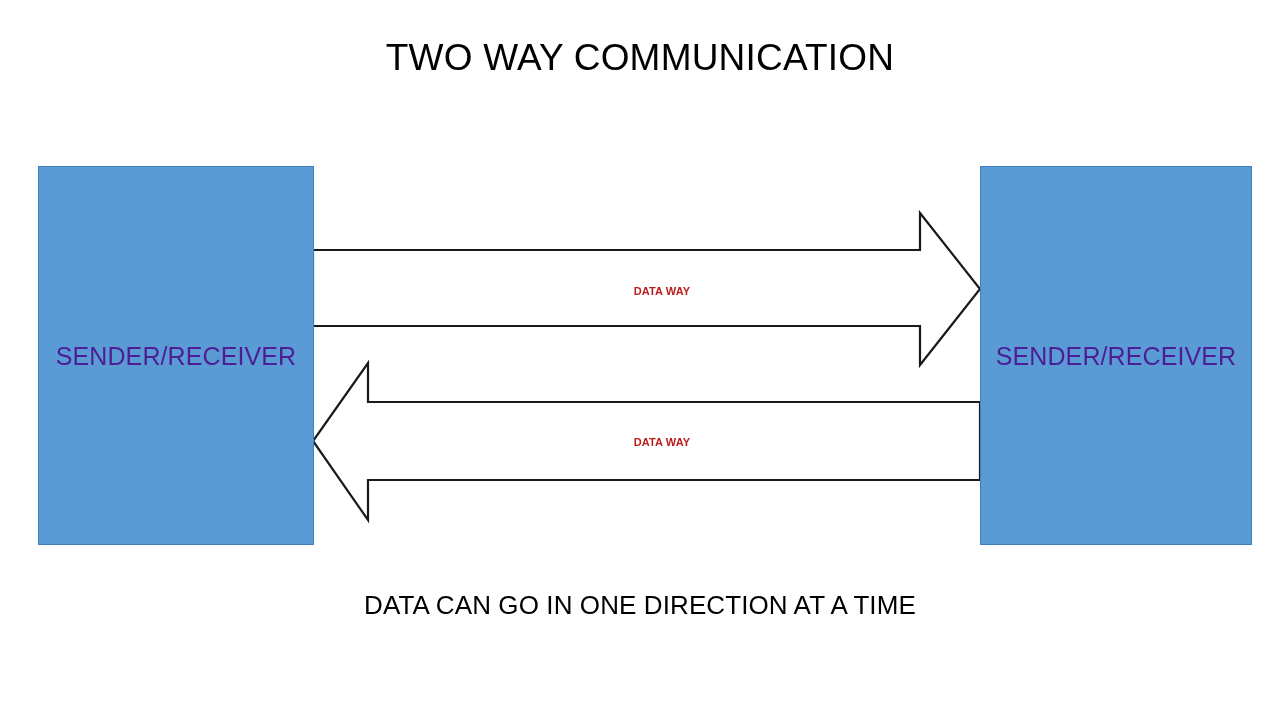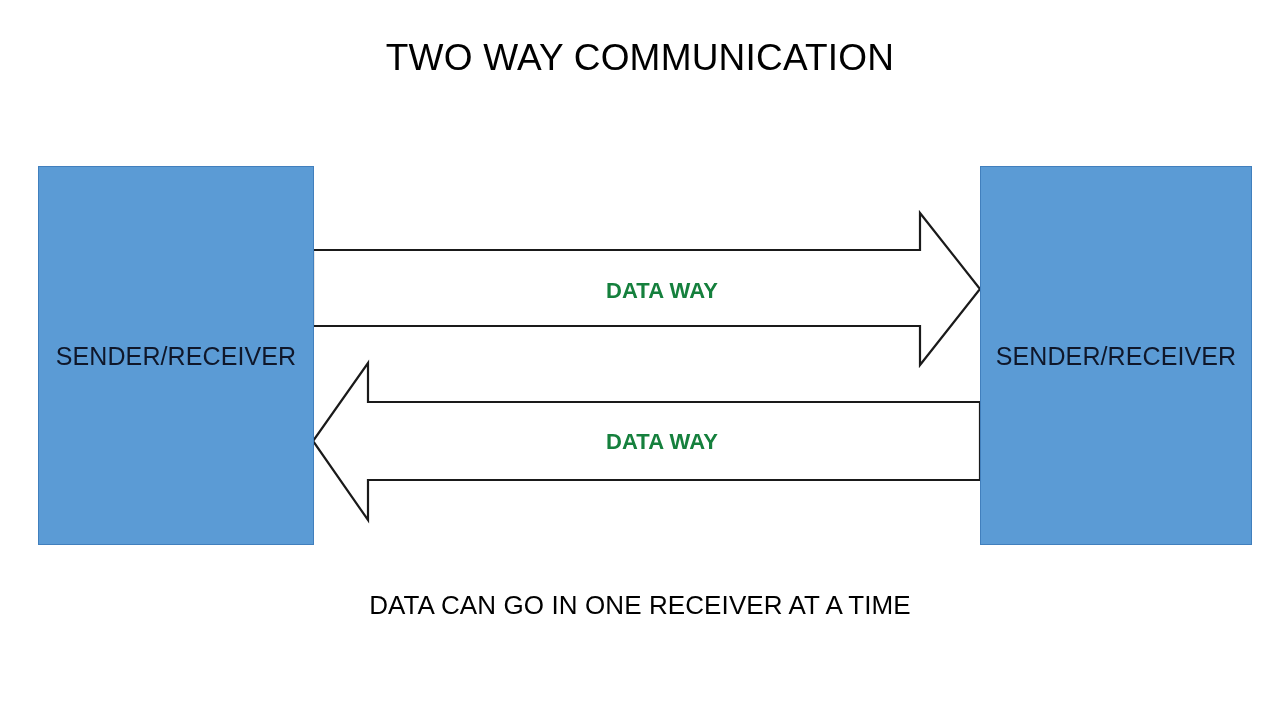--- a/index.html
+++ b/index.html
@@ -42,42 +42,42 @@
   .node-box {
     position: absolute;
     box-sizing: border-box;
     background: #5B9BD5;
     border: 1px solid #417FBD;
     display: flex;
     align-items: center;
     justify-content: center;
   }
   .node-label {
-    color: #0f172a;
+    color: #4c1d95;
     font-size: 25px;
     line-height: 30px;
     white-space: nowrap;
     letter-spacing: 0.1px;
   }
   #node-left {
     left: 38px;
     top: 166px;
     width: 276px;
     height: 379px;
   }
   #node-right {
     left: 980px;
     top: 166px;
     width: 272px;
     height: 379px;
   }
   .way-label {
     position: absolute;
-    color: #15803d;
-    font-size: 22px;
+    color: #b91c1c;
+    font-size: 11px;
     line-height: 20px;
     font-weight: 700;
     letter-spacing: 0.1px;
     white-space: nowrap;
     text-align: center;
   }
   #label-way-top {
     left: 512px;
     top: 281px;
     width: 300px;
@@ -119,15 +119,15 @@
     <span class="node-label">SENDER/RECEIVER</span>
   </div>
 
   <div class="node-box" id="node-right">
     <span class="node-label">SENDER/RECEIVER</span>
   </div>
 
   <div class="way-label" id="label-way-top">DATA WAY</div>
   <div class="way-label" id="label-way-bottom">DATA WAY</div>
 
-  <div class="caption">DATA CAN GO IN ONE RECEIVER AT A TIME</div>
+  <div class="caption">DATA CAN GO IN ONE DIRECTION AT A TIME</div>
 
 </div>
 
 </body></html>

